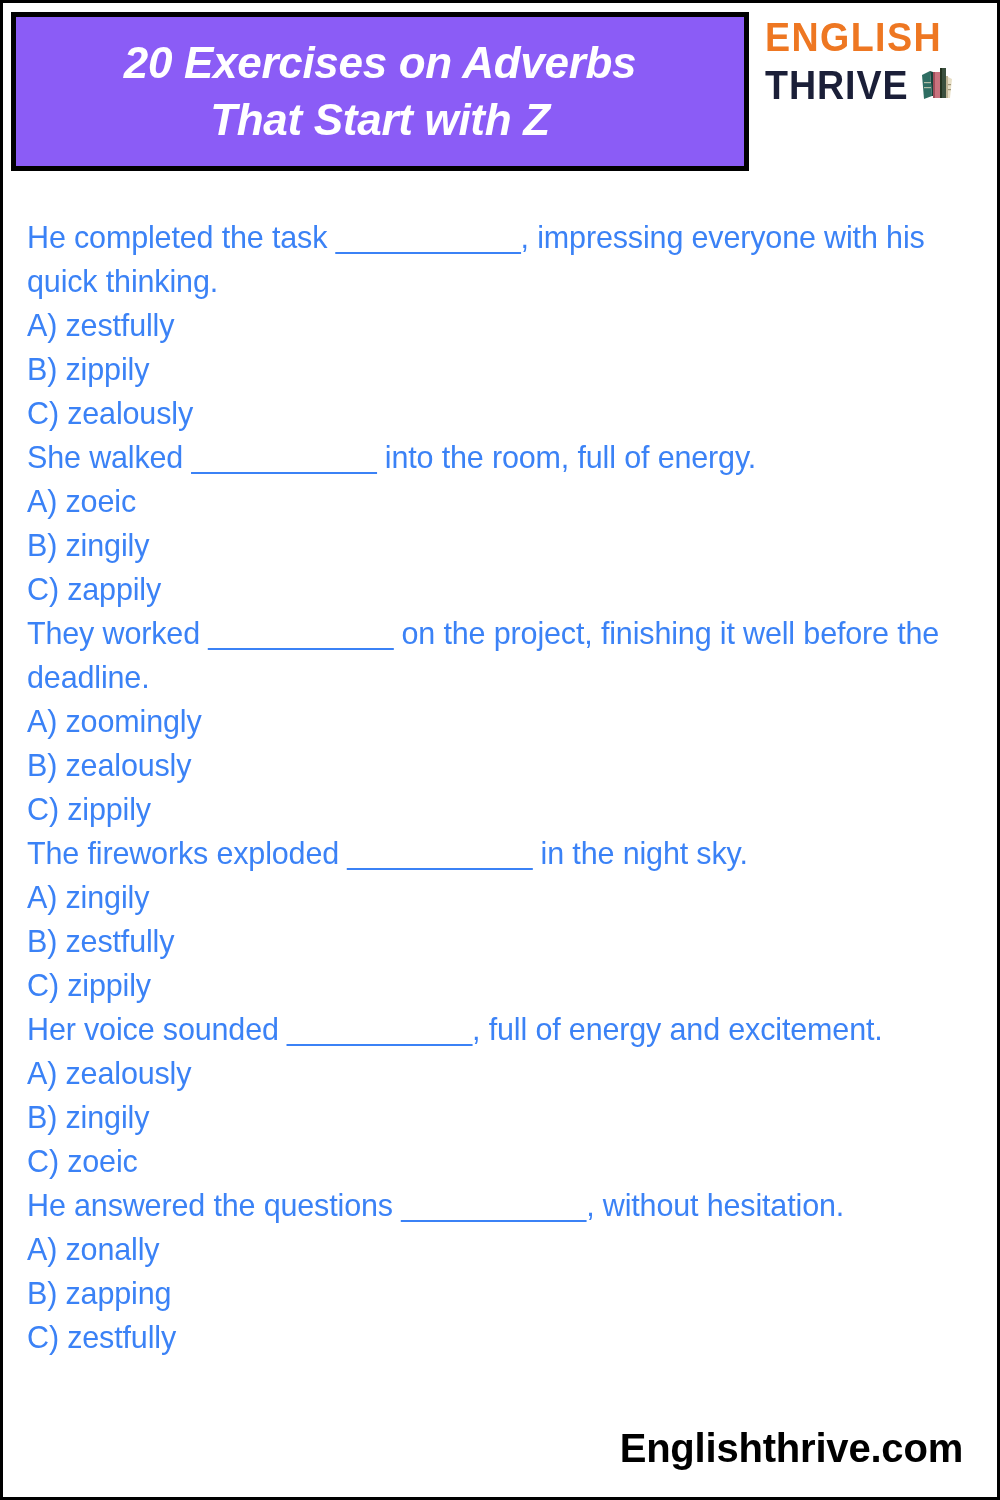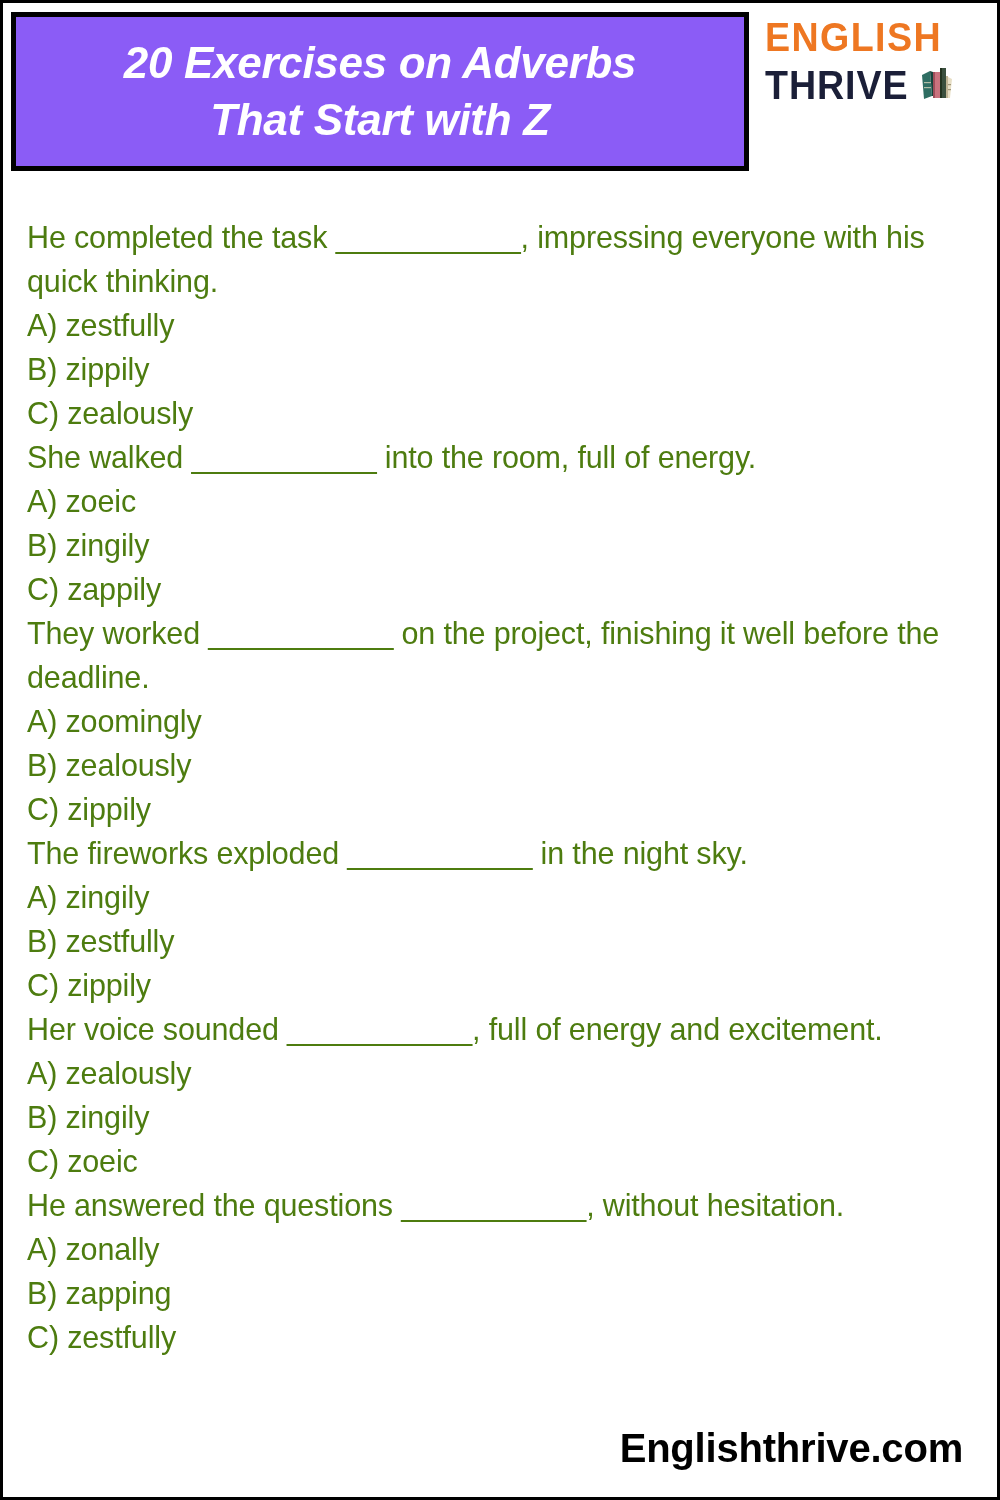--- a/index.html
+++ b/index.html
@@ -104,21 +104,21 @@
     margin-bottom: 3px;
     flex: 0 0 auto;
   }
 
   
   #content {
     position: absolute;
     left: 24px;
     top: 212px;
     width: 944px;
-    color: #4d7c0f;
+    color: #3b82f6;
     font-family: "Liberation Sans", sans-serif;
     font-size: 30.5px;
     line-height: 44px;
     letter-spacing: -0.15px;
     white-space: pre-wrap;
     word-wrap: break-word;
   }
 
   
   #footer {

